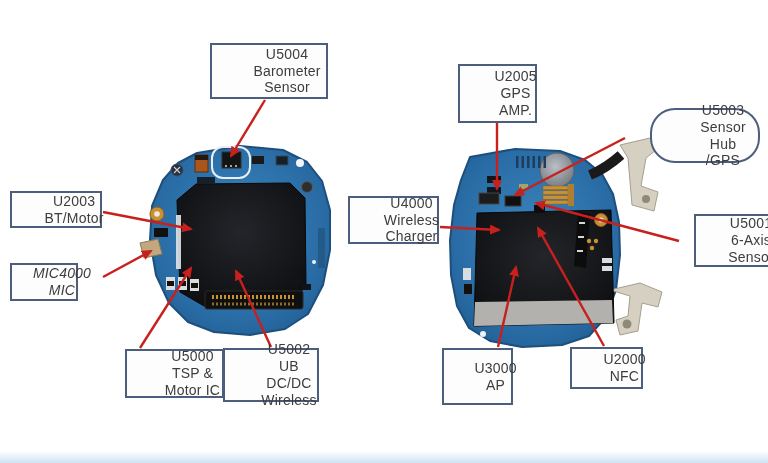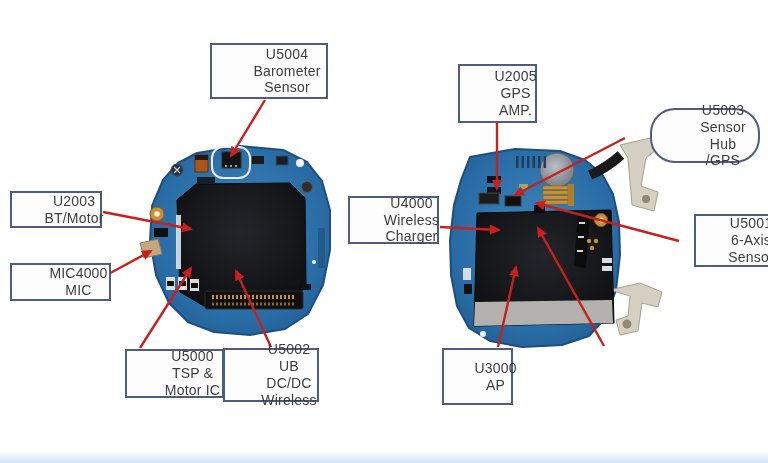--- a/index.html
+++ b/index.html
@@ -161,21 +161,21 @@
         <line x1="604" y1="346" x2="538" y2="228" stroke="#c8201d" stroke-width="2.4" marker-end="url(#ah)"></line>
       </g>
   </svg>
 
   <div id="labels-layer">
       <div class="label-box" style="left: 210px; top: 43px; width: 118px; height: 56px;">U5004
 Barometer
 Sensor</div>
       <div class="label-box" style="left: 10px; top: 191px; width: 92px; height: 37px;">U2003
 BT/Motor</div>
-      <div class="label-box" style="left: 10px; top: 263px; width: 101px; height: 38px;">MIC4000
+      <div class="label-box" style="left: 10px; top: 263px; width: 68px; height: 38px; font-style: italic;">MIC4000
 MIC</div>
       <div class="label-box" style="left: 93px; top: 349px; width: 99px; height: 49px; margin-left: 32px;">U5000
 TSP &amp;
 Motor IC</div>
       <div class="label-box" style="left: 223px; top: 348px; width: 96px; height: 54px;">U5002
 UB DC/DC
 Wireless</div>
       <div class="label-box" style="left: 458px; top: 64px; width: 79px; height: 59px;">U2005
 GPS
 AMP.</div>
@@ -183,16 +183,18 @@
 Sensor Hub
 /GPS</div>
       <div class="label-box" style="left: 348px; top: 196px; width: 91px; height: 48px;">U4000
 Wireless
 Charger</div>
       <div class="label-box" style="left: 680px; top: 214px; width: 78px; height: 53px; margin-left: 14px;">U5001
 6-Axis
 Sensor</div>
       <div class="label-box" style="left: 442px; top: 348px; width: 71px; height: 57px;">U3000
 AP</div>
+      <div class="label-box" style="left: 570px; top: 347px; width: 73px; height: 42px;">U2000
+NFC</div>
     </div>
 
   <div class="footer-band"></div>
 </div>
 
 </body></html>

